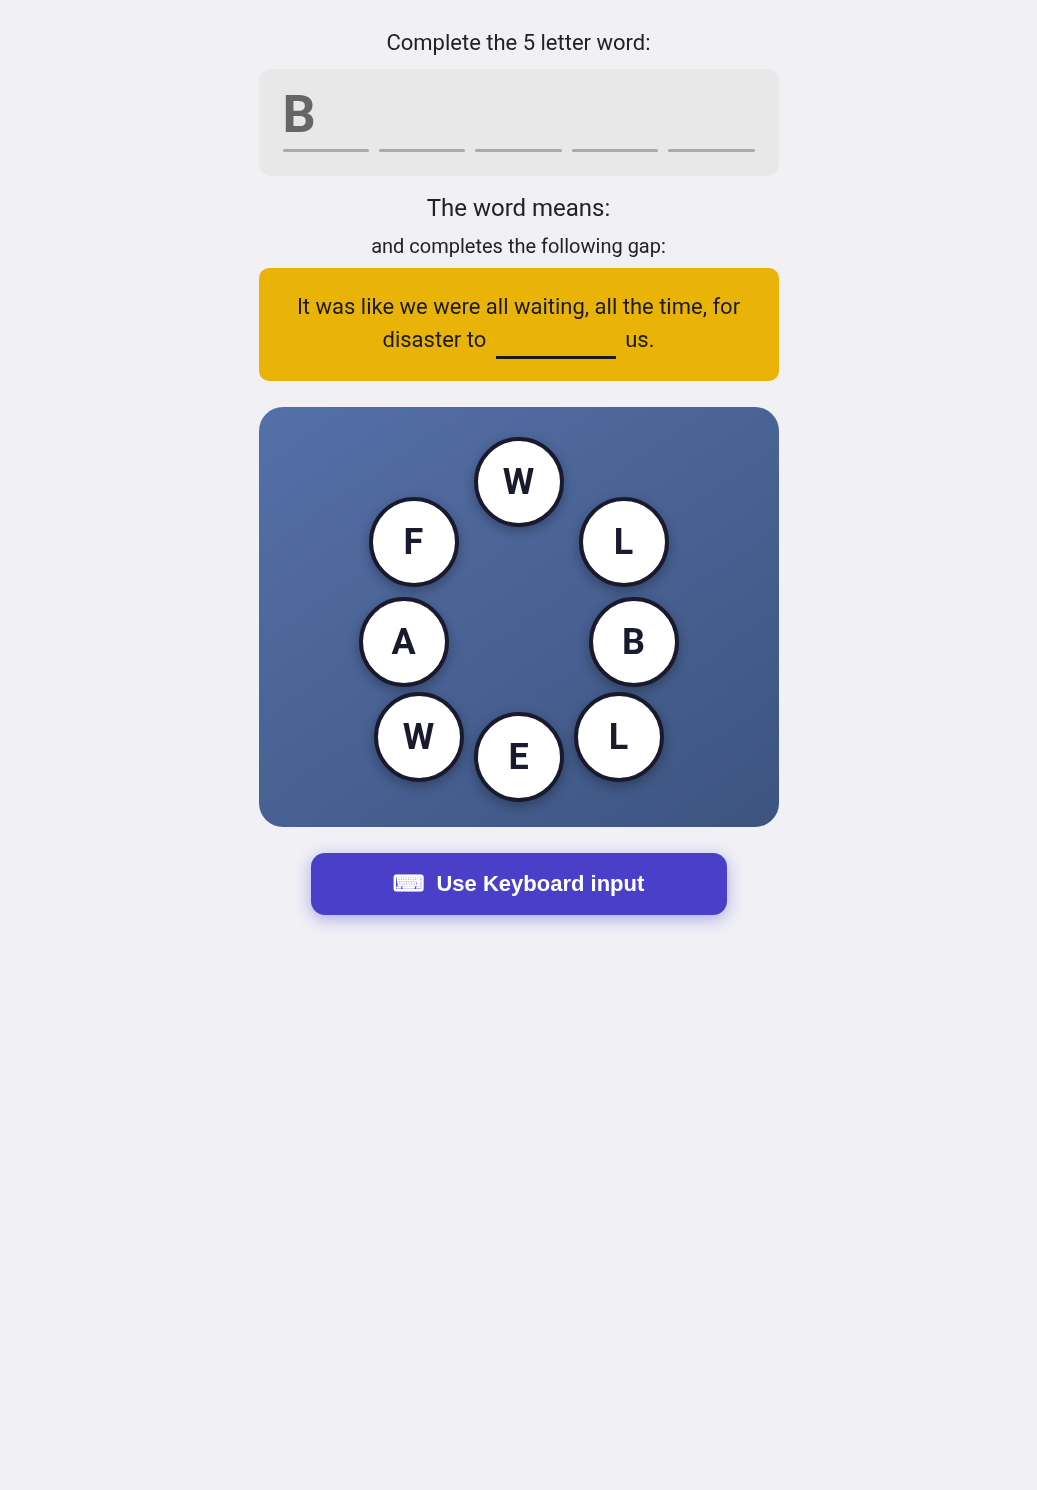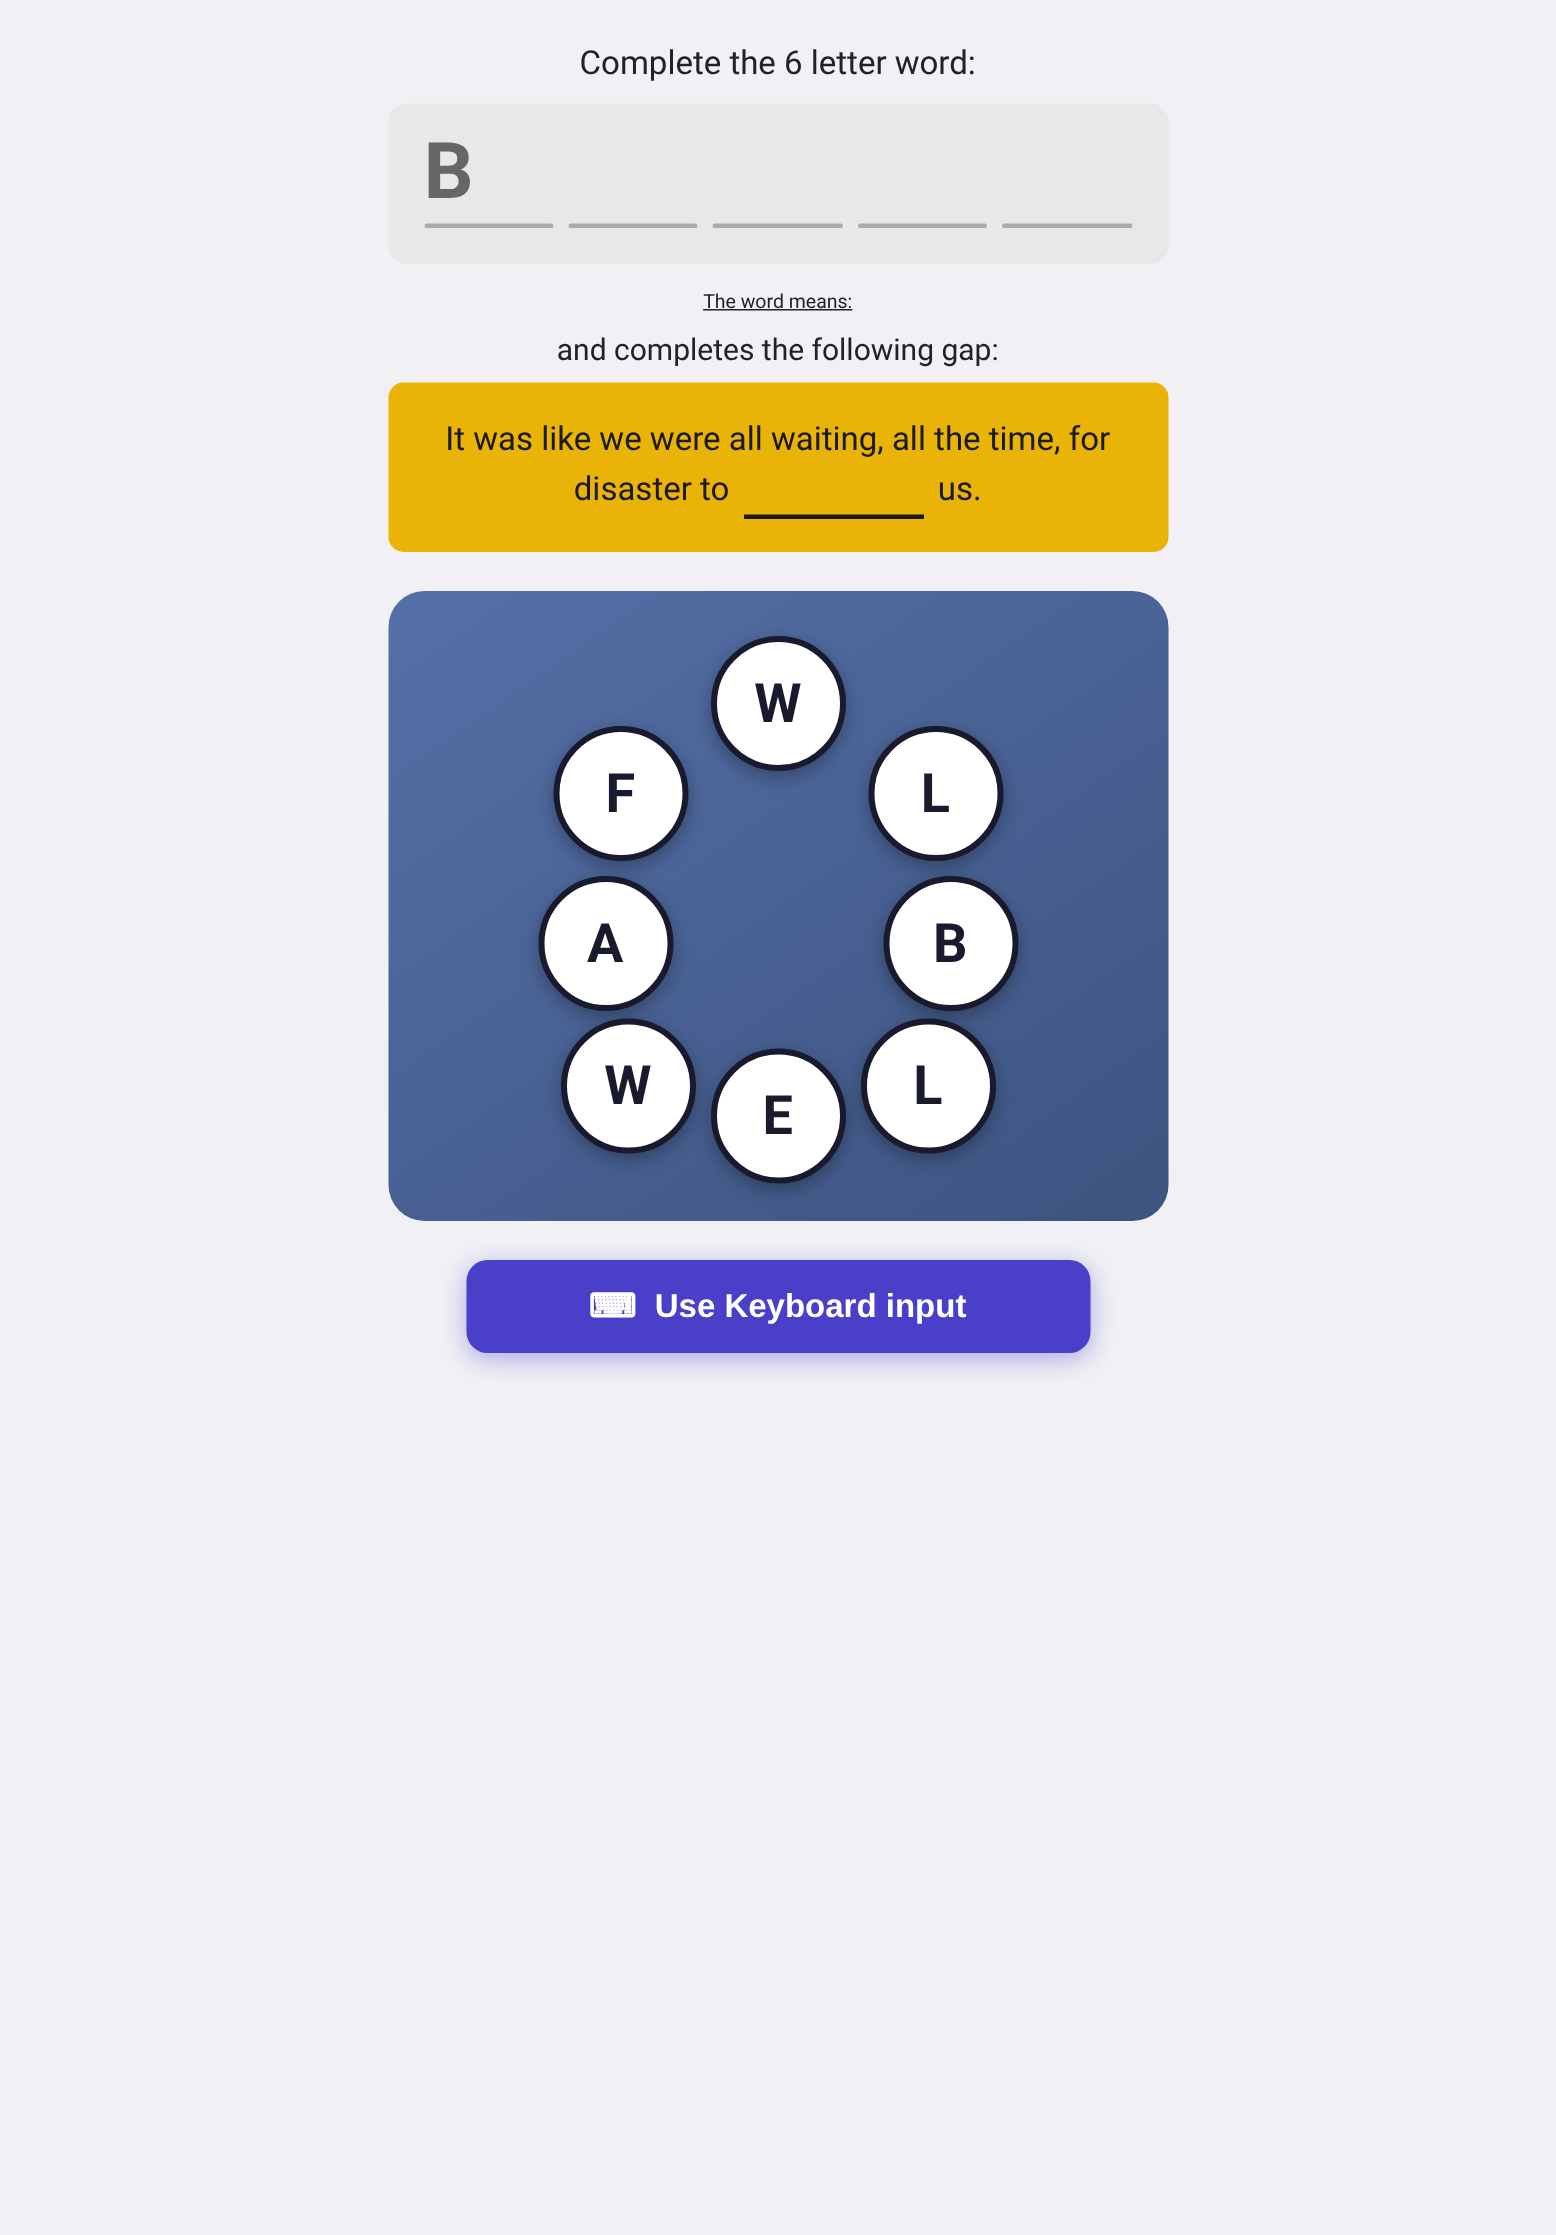--- a/index.html
+++ b/index.html
@@ -53,25 +53,24 @@
     }
 
     .blank-line {
       height: 3px;
       background: #aaa;
       border-radius: 2px;
       flex: 1;
     }
 
     .word-means-label {
-      font-size: 13px;
+      font-size: 24px;
       color: #222;
       margin-bottom: 12px;
       text-align: center;
-      text-decoration: underline;
     }
 
     .meaning-badge {
       background: #e8e8e8;
       border-radius: 10px;
       padding: 14px 30px;
       font-size: 22px;
       color: #222;
       margin-bottom: 18px;
       text-align: center;
@@ -173,21 +172,21 @@
 
     .keyboard-icon {
       font-size: 22px;
     }
   </style>
 </head>
 <body>
 
 <div class="container">
 
-  <p class="instruction">Complete the 6 letter word:</p>
+  <p class="instruction">Complete the 5 letter word:</p>
 
   <div class="word-box">
     <span class="first-letter">B</span>
     <div class="blanks-row">
       <div class="blank-line"></div>
       <div class="blank-line"></div>
       <div class="blank-line"></div>
       <div class="blank-line"></div>
       <div class="blank-line"></div>
     </div>

